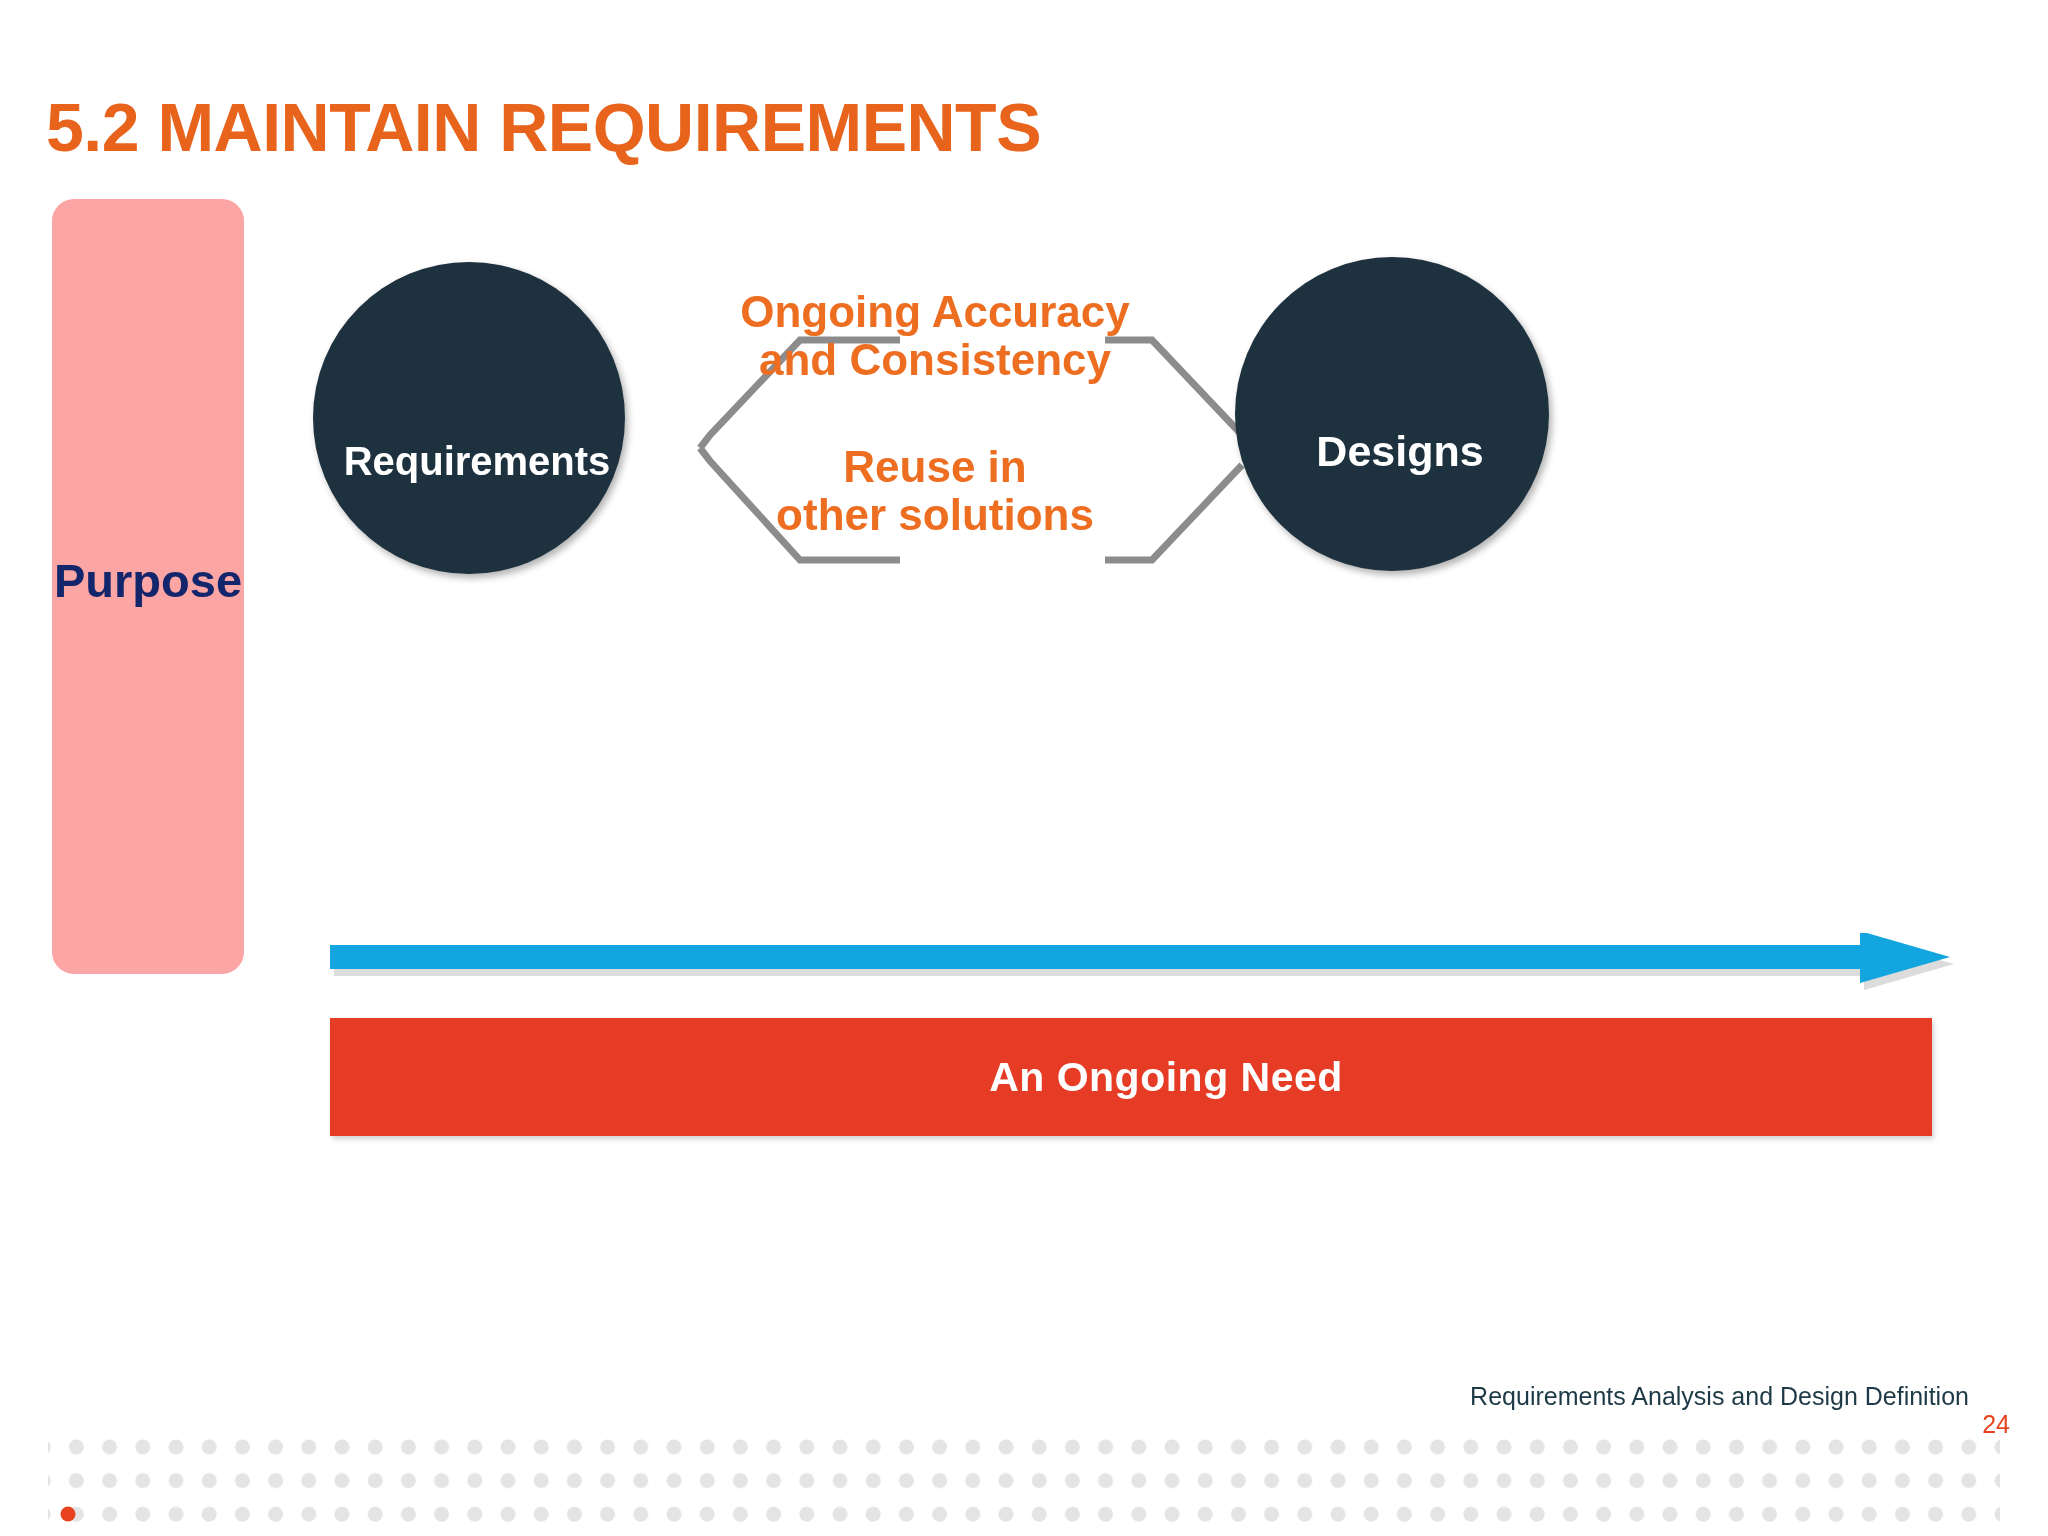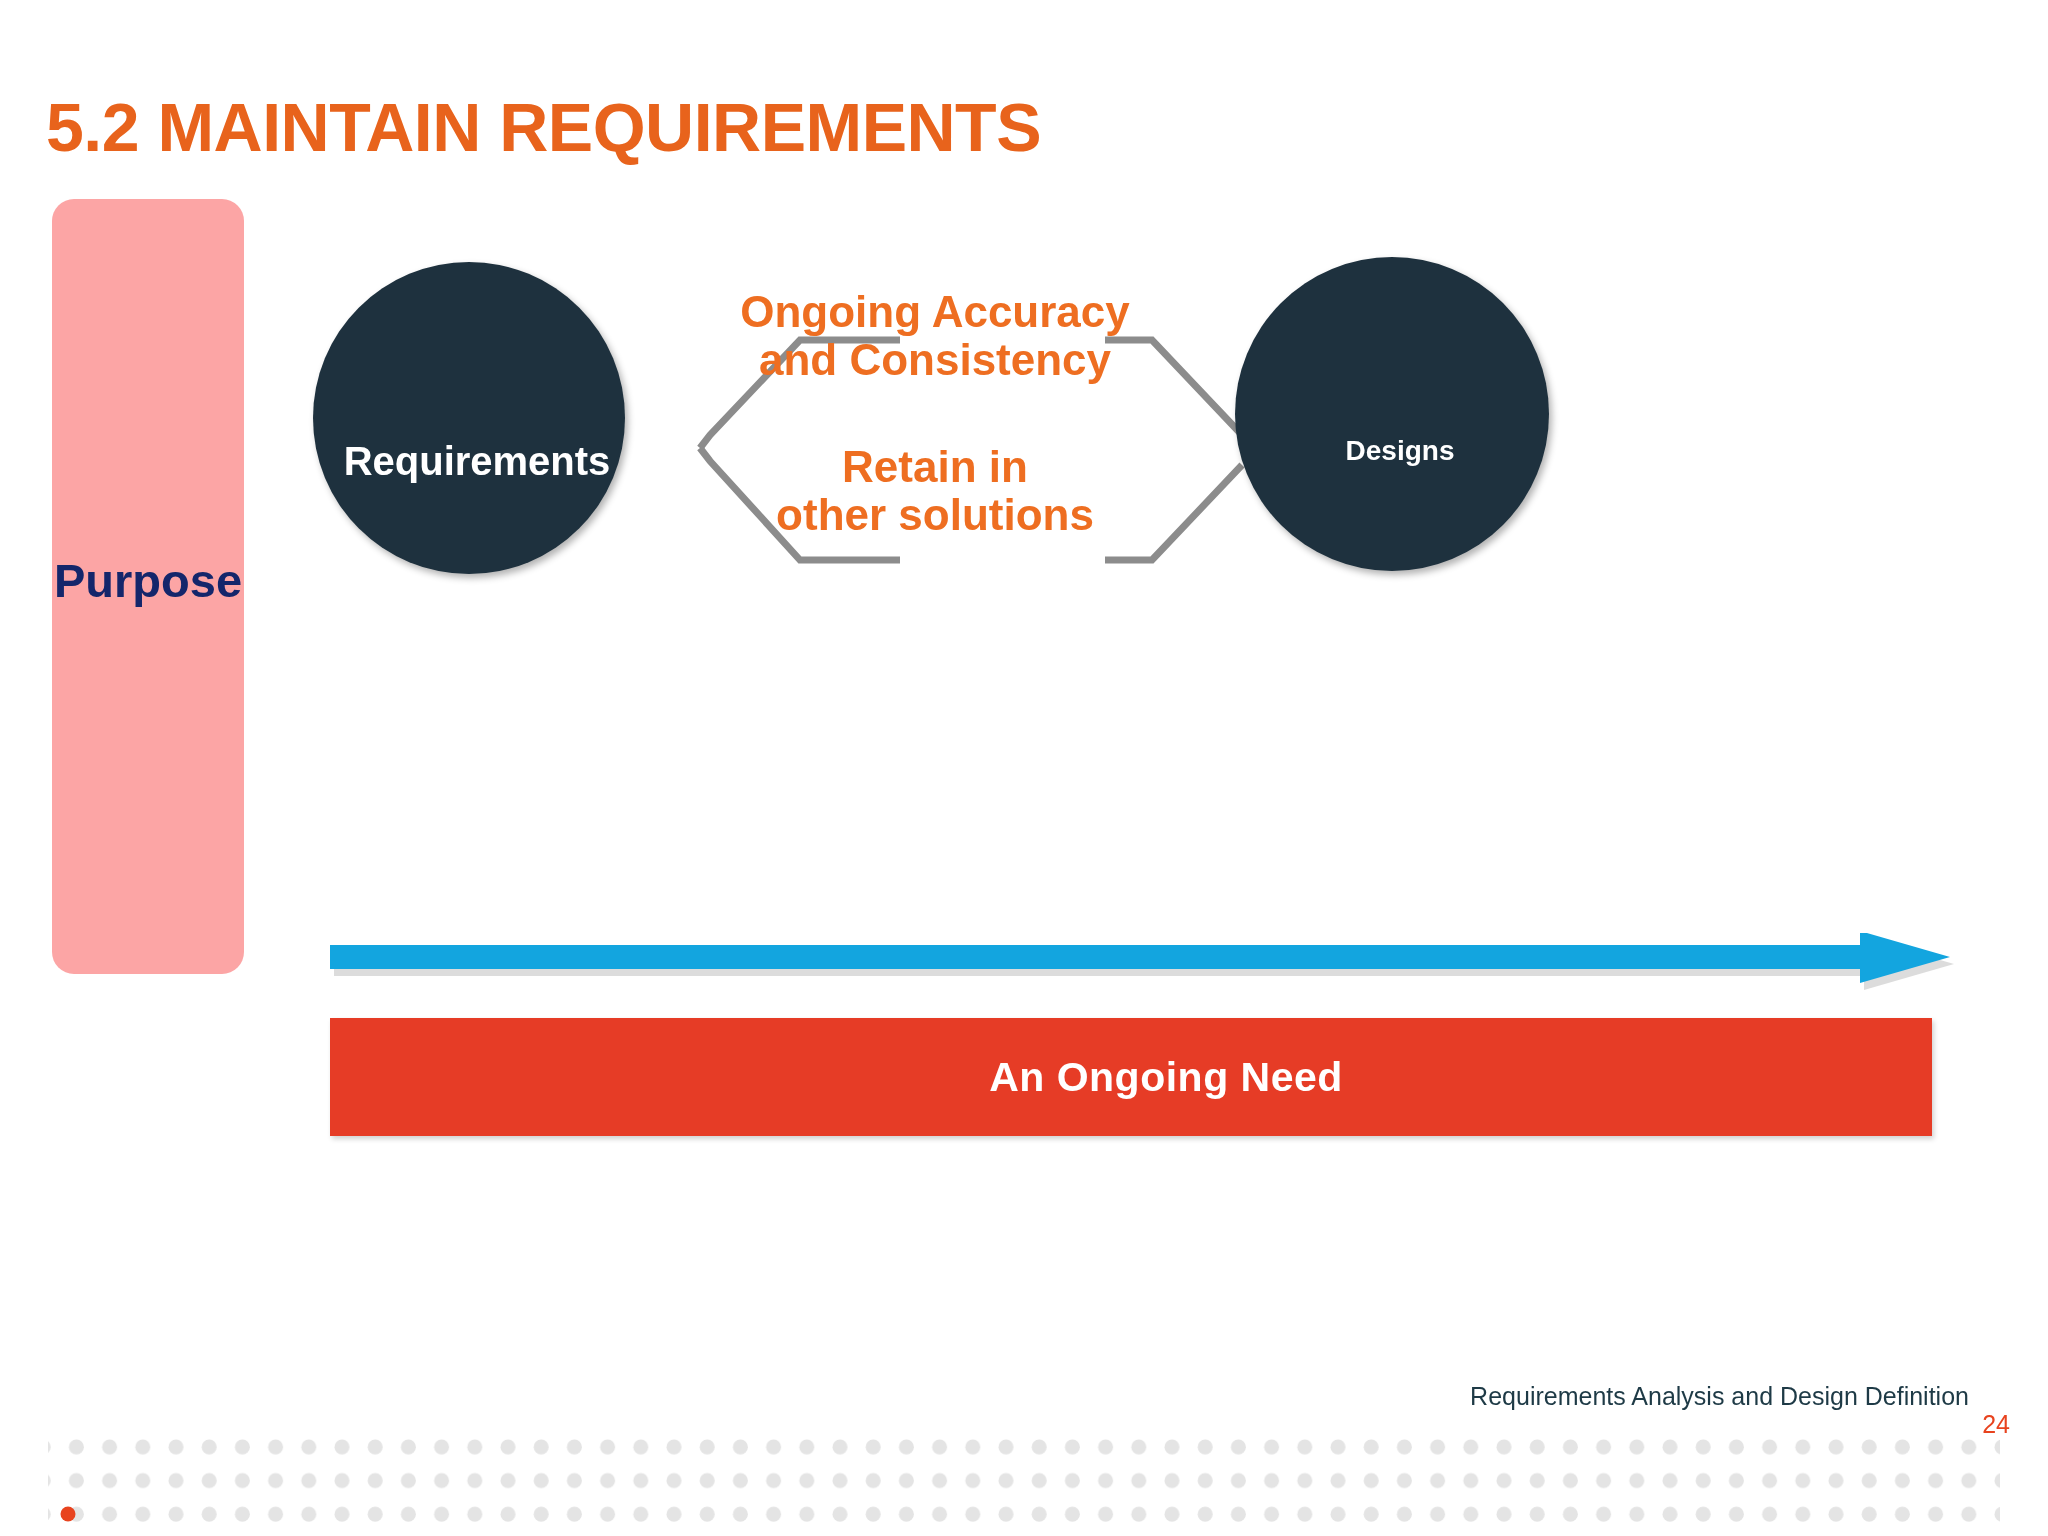--- a/index.html
+++ b/index.html
@@ -72,21 +72,21 @@
     width: 312px;
     height: 312px;
   }
   #circle-requirements span { margin-top: 86px; }
   #circle-designs {
     left: 1235px;
     top: 257px;
     width: 314px;
     height: 314px;
   }
-  #circle-designs span { margin-top: 74px; font-size: 28px; }
+  #circle-designs span { margin-top: 74px; font-size: 43px; }
 
   
   #connectors {
     position: absolute;
     left: 0;
     top: 0;
     width: 2048px;
     height: 1536px;
     pointer-events: none;
   }
@@ -199,21 +199,21 @@
 <div id="circle-designs" class="node-circle">
   <span>Designs</span>
 </div>
 
 <div id="label-retain" class="mid-label">
   <div>Ongoing Accuracy</div>
   <div>and Consistency</div>
 </div>
 
 <div id="label-reuse" class="mid-label">
-  <div>Retain in</div>
+  <div>Reuse in</div>
   <div>other solutions</div>
 </div>
 
 <svg id="blue-arrow" viewBox="0 0 1627 58" xmlns="http://www.w3.org/2000/svg">
   <g transform="translate(4,5)">
     <path d="M0,14 L1530,14 L1530,0 L1620,26 L1530,52 L1530,38 L0,38 Z" fill="#BFBFBF" opacity="0.55"></path>
   </g>
   <path d="M0,12 L1530,12 L1530,-2 L1620,24 L1530,50 L1530,36 L0,36 Z" fill="#13A5DF"></path>
 </svg>
 

